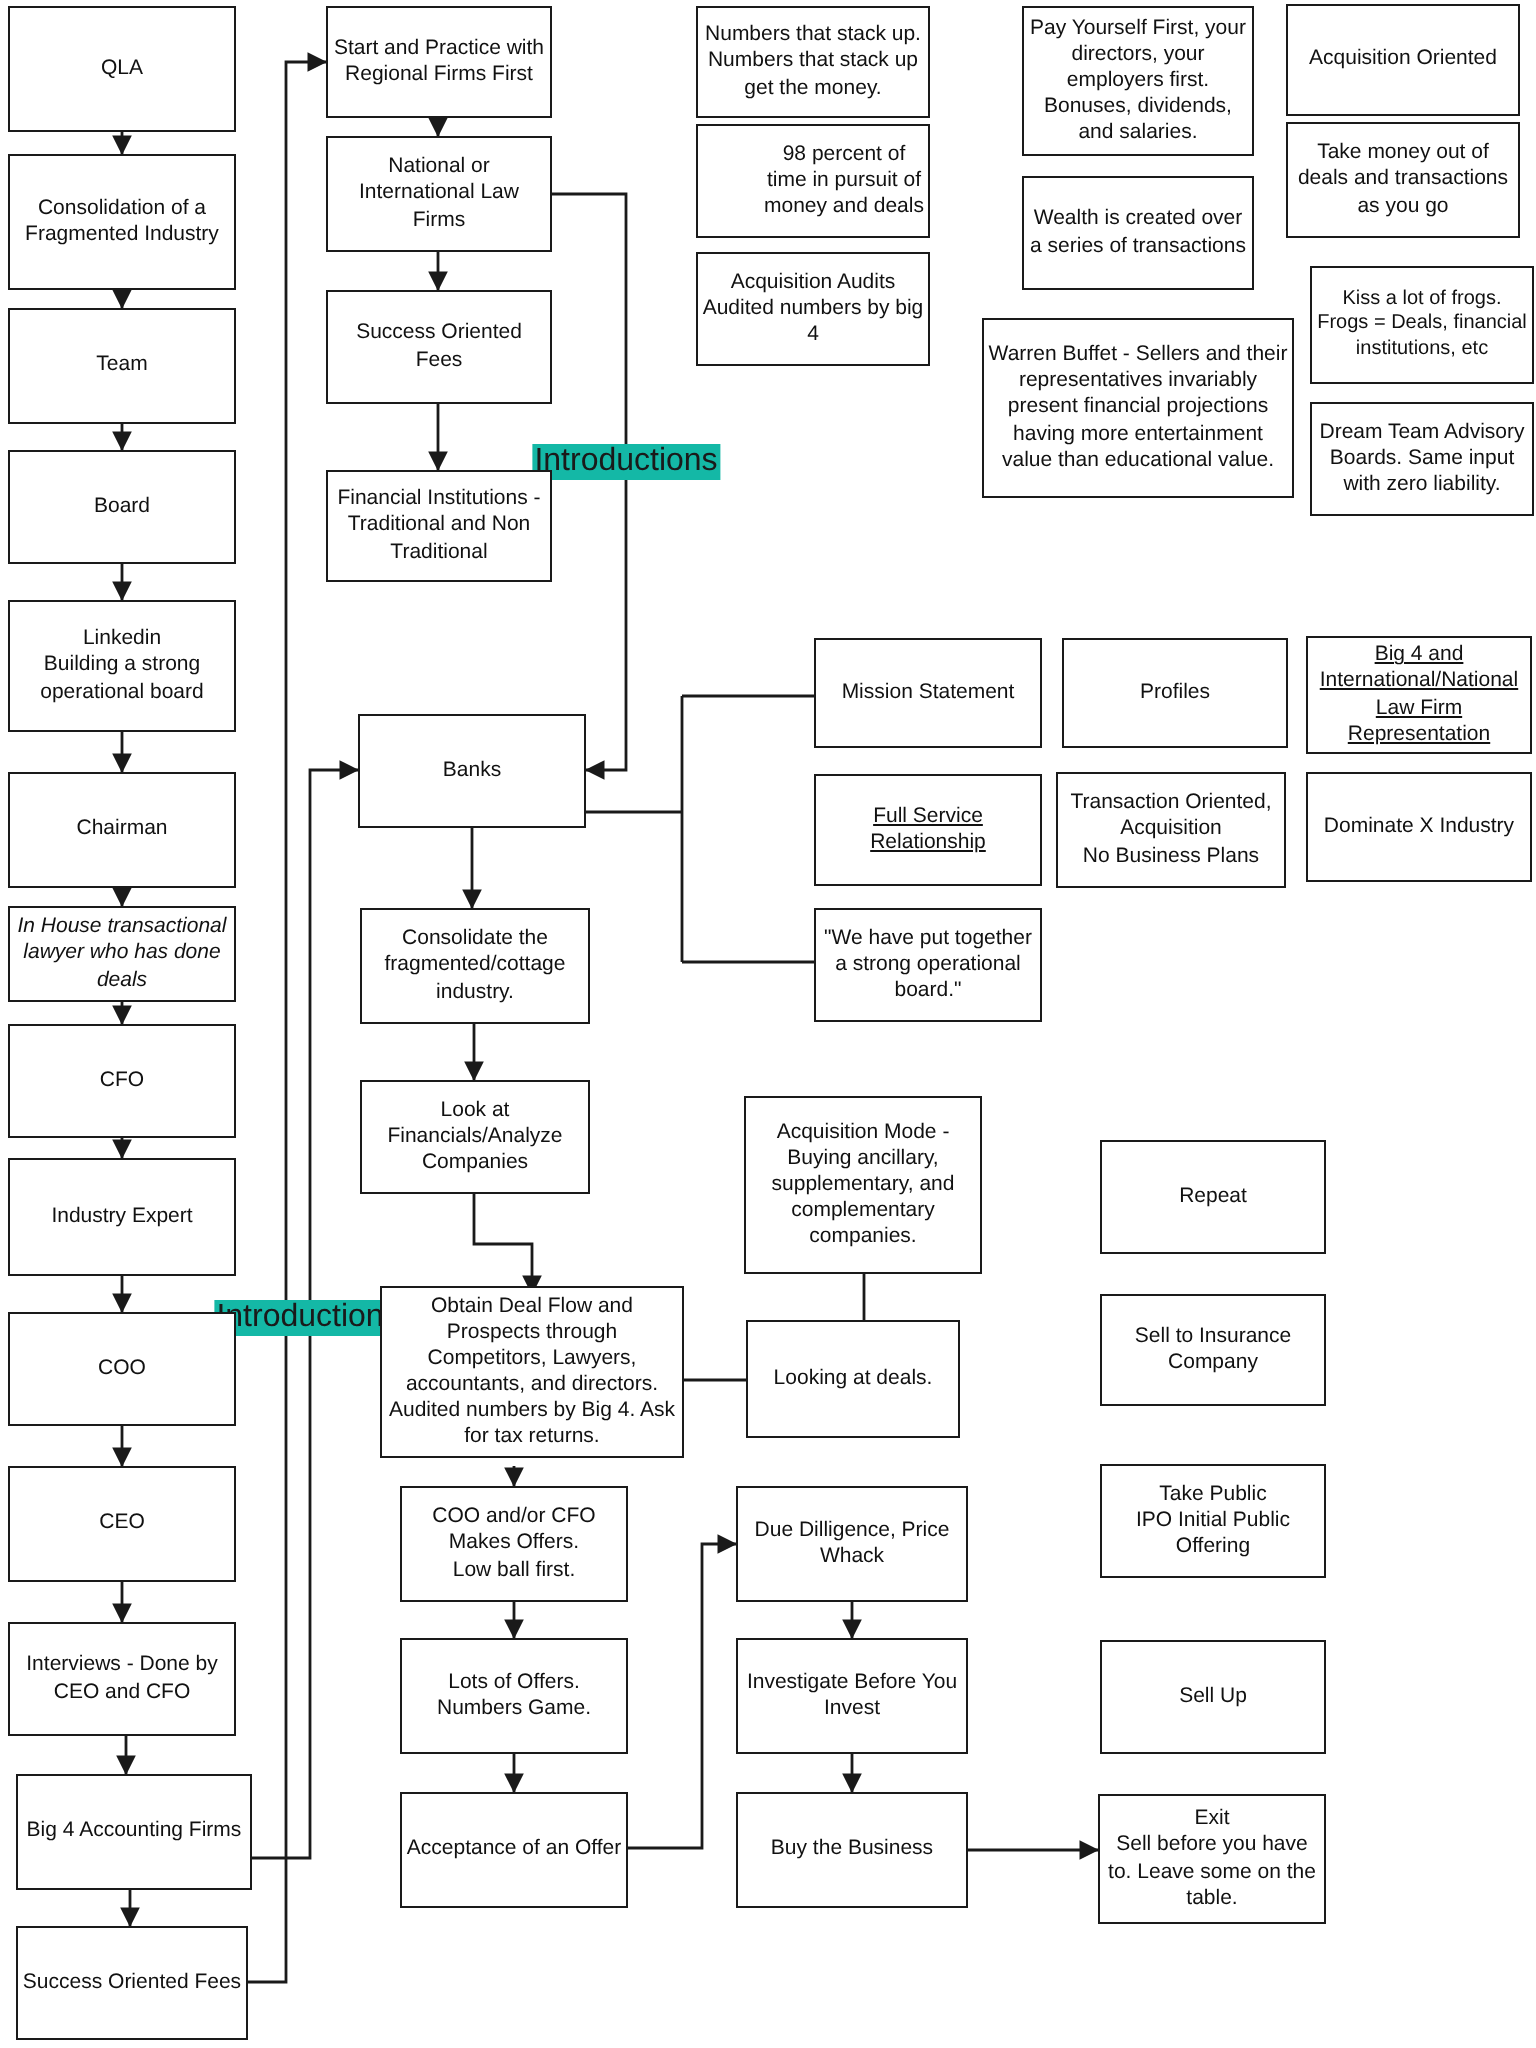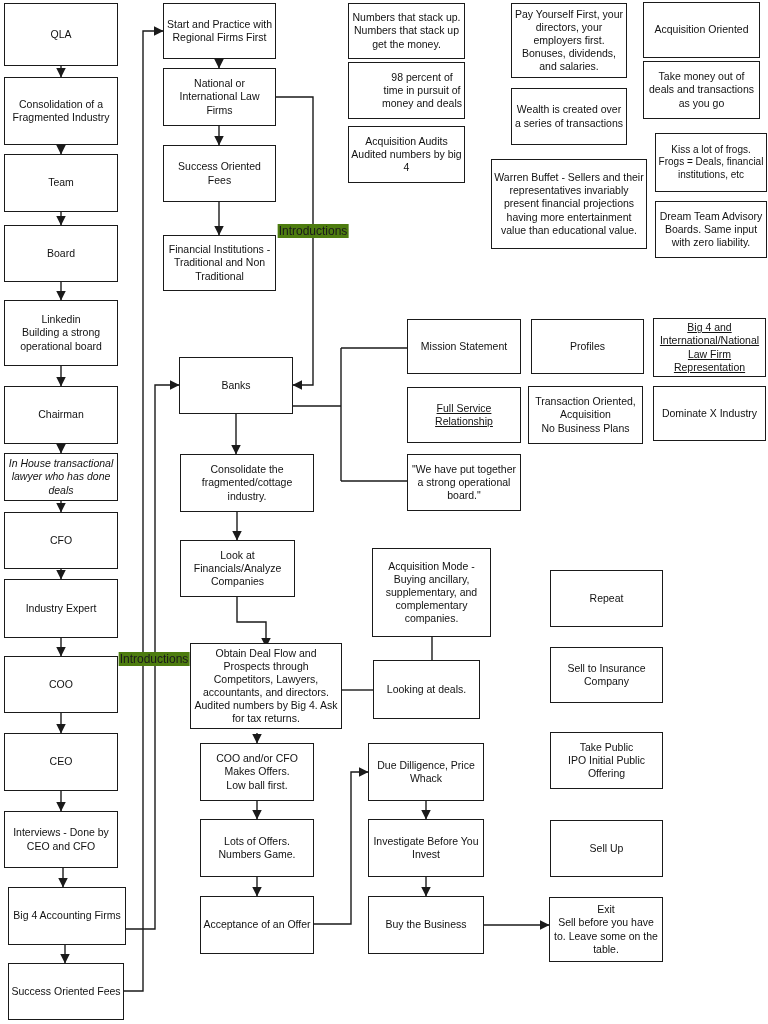--- a/index.html
+++ b/index.html
@@ -25,23 +25,23 @@
   }
   #edge-layer polyline {
     fill: none;
     stroke: #1a1a1a;
     stroke-width: 1.4;
   }
   .edge-label {
     position: absolute;
     z-index: 2;
     transform: translate(-50%, -50%);
-    font-size: 12px;
+    font-size: 16px;
     color: #1a1a1a;
-    background: #4d7c0f;
+    background: #14b8a6;
     padding: 0 1px;
     white-space: nowrap;
   }
   .node {
     position: absolute;
     z-index: 3;
     box-sizing: border-box;
     border: 1.5px solid #1a1a1a;
     background: #ffffff;
     color: #111111;
@@ -116,21 +116,21 @@
     <div class="node" style="left: 4px; top: 656px; width: 114px; height: 57px;">COO</div>
     <div class="node" style="left: 4px; top: 733px; width: 114px; height: 58px;">CEO</div>
     <div class="node" style="left: 4px; top: 811px; width: 114px; height: 57px;">Interviews - Done by CEO and CFO</div>
     <div class="node" style="left: 8px; top: 887px; width: 118px; height: 58px;">Big 4 Accounting Firms</div>
     <div class="node" style="left: 8px; top: 963px; width: 116px; height: 57px;">Success Oriented Fees</div>
     <div class="node" style="left: 163px; top: 3px; width: 113px; height: 56px;">Start and Practice with Regional Firms First</div>
     <div class="node" style="left: 163px; top: 68px; width: 113px; height: 58px;">National or International Law Firms</div>
     <div class="node" style="left: 163px; top: 145px; width: 113px; height: 57px;">Success Oriented Fees</div>
     <div class="node" style="left: 163px; top: 235px; width: 113px; height: 56px;">Financial Institutions - Traditional and Non Traditional</div>
     <div class="node" style="left: 179px; top: 357px; width: 114px; height: 57px;">Banks</div>
-    <div class="node" style="left: 180px; top: 454px; width: 134px; height: 58px; text-align: center;">Consolidate the fragmented/cottage industry.</div>
+    <div class="node" style="left: 180px; top: 454px; width: 115px; height: 58px; text-align: center;">Consolidate the fragmented/cottage industry.</div>
     <div class="node" style="left: 180px; top: 540px; width: 115px; height: 57px;">Look at Financials/Analyze Companies</div>
     <div class="node" style="left: 190px; top: 643px; width: 152px; height: 86px;">Obtain Deal Flow and Prospects through Competitors, Lawyers, accountants, and directors. Audited numbers by Big 4. Ask for tax returns.</div>
     <div class="node" style="left: 200px; top: 743px; width: 114px; height: 58px;">COO and/or CFO Makes Offers.
 Low ball first.</div>
     <div class="node" style="left: 200px; top: 819px; width: 114px; height: 58px;">Lots of Offers. Numbers Game.</div>
     <div class="node" style="left: 200px; top: 896px; width: 114px; height: 58px;">Acceptance of an Offer</div>
     <div class="node" style="left: 372px; top: 548px; width: 119px; height: 89px;">Acquisition Mode - Buying ancillary, supplementary, and complementary companies.</div>
     <div class="node" style="left: 373px; top: 660px; width: 107px; height: 59px;">Looking at deals.</div>
     <div class="node" style="left: 368px; top: 743px; width: 116px; height: 58px;">Due Dilligence, Price Whack</div>
     <div class="node" style="left: 368px; top: 819px; width: 116px; height: 58px;">Investigate Before You Invest</div>

